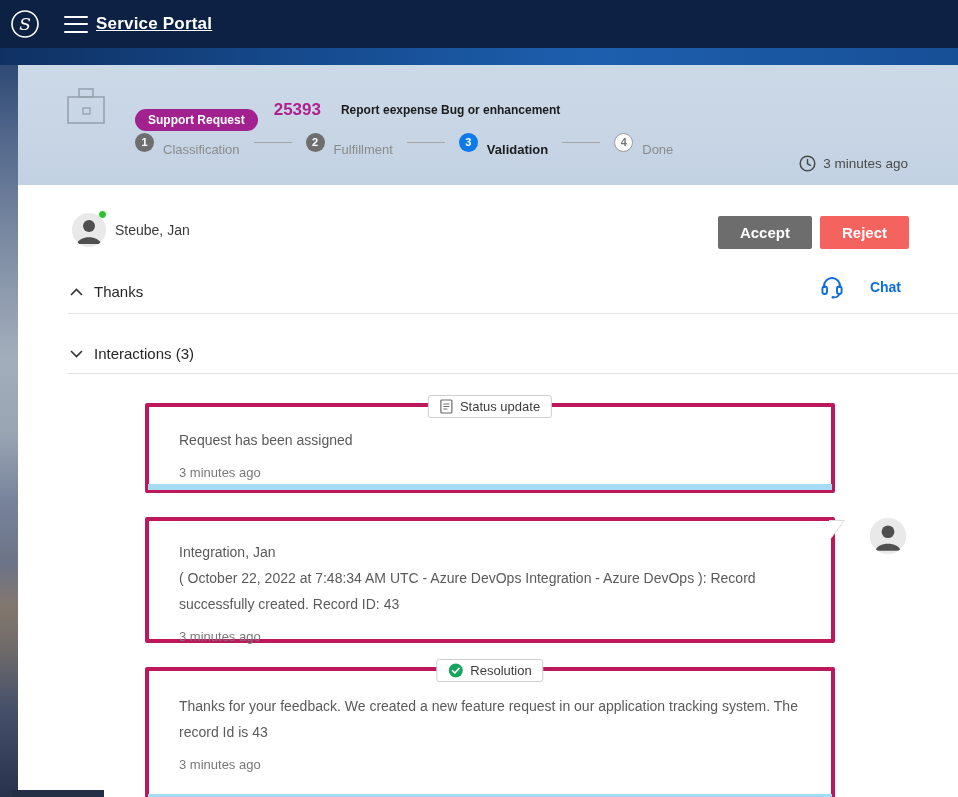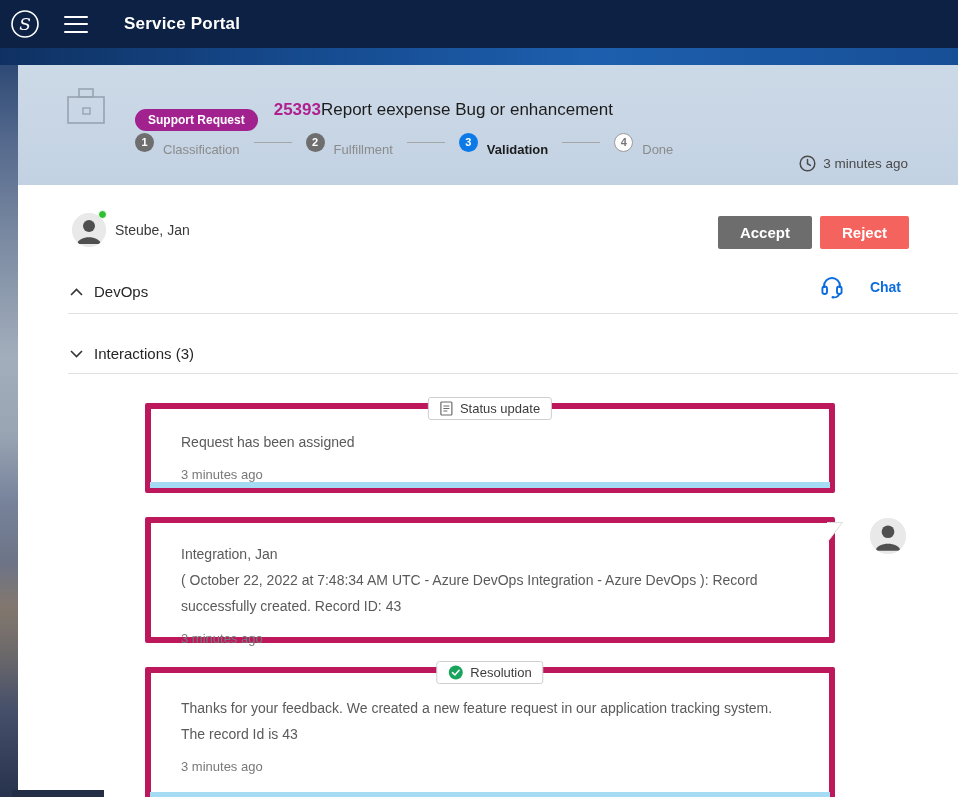--- a/index.html
+++ b/index.html
@@ -6,38 +6,38 @@
   body { font-family:"Liberation Sans", sans-serif; background:#fff; }
   .stage { position:relative; width:958px; height:797px; overflow:hidden; background:#fff; }
 
   
   .navbar { position:absolute; left:0; top:0; width:958px; height:48px; background:#0c2143;
             display:flex; align-items:center; }
   .logo { margin-left:10px; width:30px; height:30px; }
   .hamburger { margin-left:24px; width:24px; height:17px; display:flex; flex-direction:column;
                justify-content:space-between; cursor:pointer; }
   .hamburger span { display:block; height:2px; background:#fff; border-radius:1px; }
-  .nav-title { margin-left:36px; color:#fff; font-size:17px; font-weight:700; letter-spacing:.2px; }
+  .nav-title { margin-left:8px; color:#fff; font-size:17px; font-weight:700; letter-spacing:.2px;text-decoration:underline; }
 
   
   .top-strip { position:absolute; left:0; top:48px; width:958px; height:17px;
                background:linear-gradient(90deg,#0f3162 0%,#15498c 30%,#1d5fae 62%,#174f96 100%); }
   .left-strip { position:absolute; left:0; top:65px; width:18px; height:732px;
                 background:linear-gradient(180deg,#2e4a75 0%,#53688c 10%,#7e8da4 25%,#a3aebc 40%,
                 #9aa5b4 50%,#76829a 60%,#6d7487 68%,#82776e 74%,#6e6a6a 80%,#46506a 88%,#27324d 100%); }
 
   
   .band { position:absolute; left:18px; top:65px; width:940px; height:120px;
           background:linear-gradient(180deg,#ccd9e7,#c3d2e3); }
   .briefcase { position:absolute; left:48px; top:22px; }
   .title-row { position:absolute; left:117px; top:24px; display:flex; align-items:center; }
   .type-badge { background:#a1218f; color:#fff; font-size:12px; font-weight:700;
                 padding:4px 13px; border-radius:11px; white-space:nowrap;margin-top:20px; }
   .record-id { color:#b01f8e; font-size:17px; font-weight:700; margin-left:16px; }
-  .record-title { color:#1c1c1c; font-size:17px; font-weight:400; margin-left:0; white-space:nowrap; }
+  .record-title { color:#1c1c1c; font-size:12px; font-weight:700; margin-left:20px; white-space:nowrap; }
 
   .steps { position:absolute; left:117px; top:62px; display:flex; align-items:center; }
   .step { display:flex; align-items:center; gap:9px; }
   .step-circle { width:19px; height:19px; border-radius:50%; display:flex; align-items:center;
                  justify-content:center; font-size:11px; font-weight:700; }
   .s-done   { background:#6e6e6e; color:#fff; }
   .s-active { background:#0b79e8; color:#fff; }
   .s-pending{ background:#fdfdfd; border:1px solid #9b9b9b; color:#777; }
   .step-label { font-size:13px; color:#8b8b8b;margin-top:15px; }
   .step-label.active { color:#1c1c1c; font-weight:700; }
@@ -64,21 +64,21 @@
   .sec-header { position:absolute; display:flex; align-items:center; gap:11px; cursor:pointer; }
   .sec-label { font-size:15px; color:#262626; }
   .divider { position:absolute; left:50px; right:0; height:1px; background:#e2e2e2; }
 
   .chat-link { position:absolute; right:57px; top:90px; display:flex; align-items:center; gap:26px;
                cursor:pointer; }
   .chat-label { color:#0b6ce0; font-size:14px; font-weight:700; }
 
   
   .card { position:absolute; left:127px; width:690px; background:#fff;
-          border:6px solid #be185d; border-radius:2px; }
+          border:4px solid #be185d; border-radius:2px; }
   .card-1 { top:218px; height:90px; }
   .card-2 { top:332px; height:126px; }
   .card-3 { top:482px; height:136px; }
   .hl::after { content:''; position:absolute; left:-1px; right:-1px; bottom:-1px; height:6px;
                background:#a6dcf3; }
   .card-badge { position:absolute; top:-12px; left:50%; transform:translateX(-50%); background:#fff;
                 border:1px solid #cfcfcf; border-radius:3px; padding:3px 11px; display:flex;
                 align-items:center; gap:7px; font-size:13px; color:#3c3c3c; white-space:nowrap; }
   .card-body { padding:18px 30px 0 30px; }
   .card-1 .card-body { padding-top:20px; }
@@ -172,21 +172,21 @@
 
     <div class="action-buttons">
       <button class="btn btn-accept">Accept</button>
       <button class="btn btn-reject">Reject</button>
     </div>
 
     <div class="sec-header" style="left:52px; top:98px;">
       <svg width="13" height="8" viewBox="0 0 13 8">
         <polyline points="1,7 6.5,1.5 12,7" fill="none" stroke="#333" stroke-width="1.6"></polyline>
       </svg>
-      <span class="sec-label">DevOps</span>
+      <span class="sec-label">Thanks</span>
     </div>
     <div class="chat-link">
       <svg width="24" height="24" viewBox="0 0 24 24">
         <path d="M4 13 v-2 a8 8 0 0 1 16 0 v2" fill="none" stroke="#0b6ce0" stroke-width="2"></path>
         <rect x="2.4" y="11.5" width="4.6" height="7.5" rx="2.2" fill="none" stroke="#0b6ce0" stroke-width="1.9"></rect>
         <rect x="17" y="11.5" width="4.6" height="7.5" rx="2.2" fill="none" stroke="#0b6ce0" stroke-width="1.9"></rect>
         <path d="M19.4 19 a6 5 0 0 1 -6 3.4" fill="none" stroke="#0b6ce0" stroke-width="1.9" stroke-linecap="round"></path>
         <circle cx="12.8" cy="22.3" r="1.2" fill="#0b6ce0"></circle>
       </svg>
       <span class="chat-label">Chat</span>

